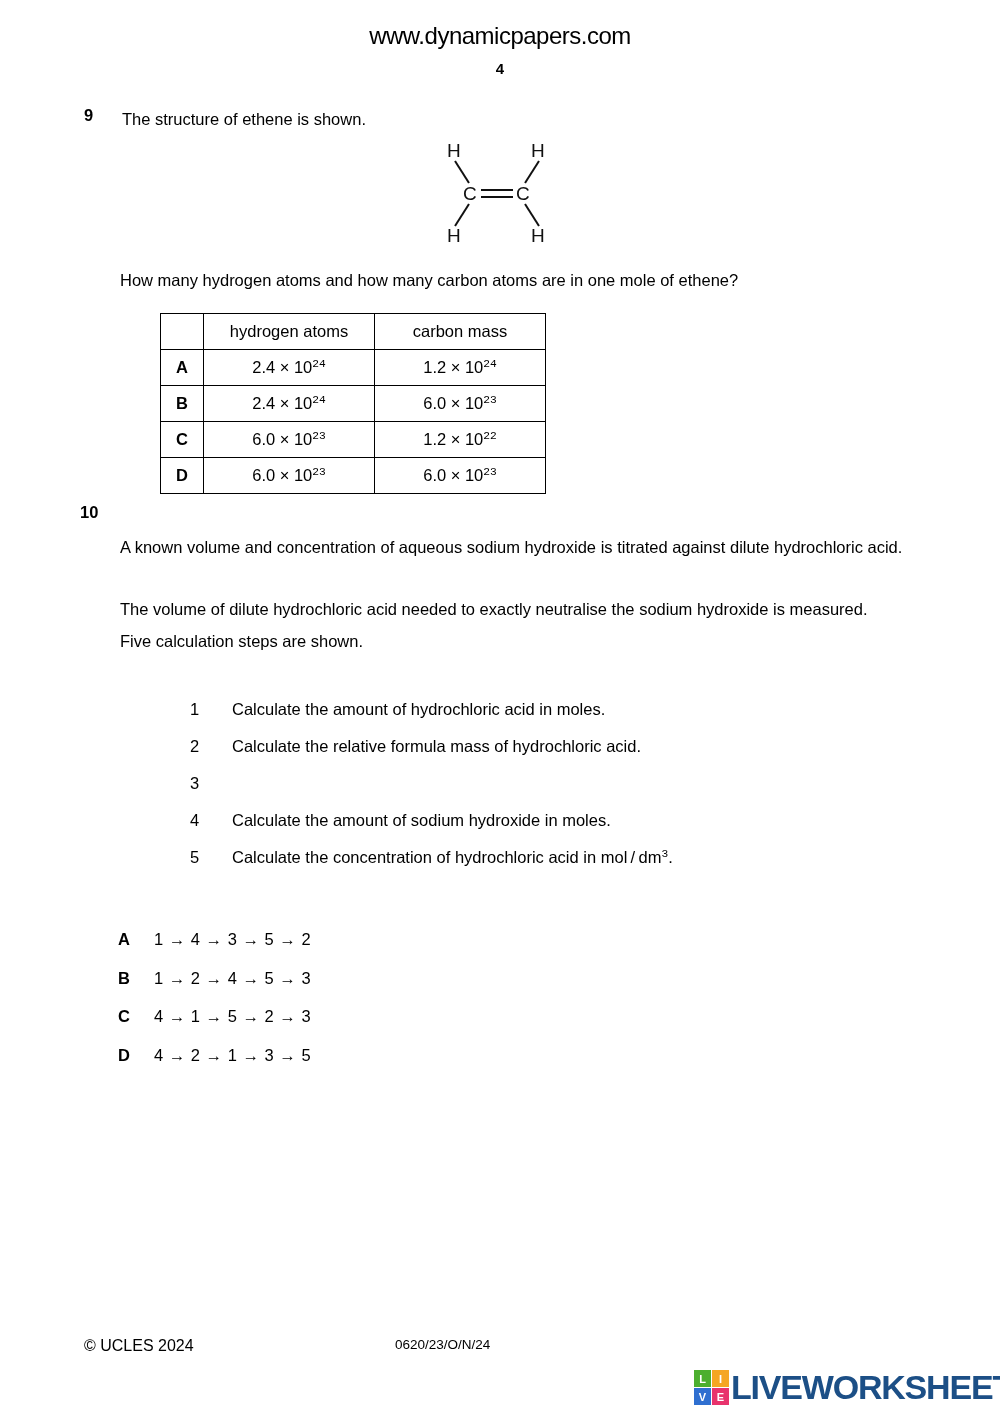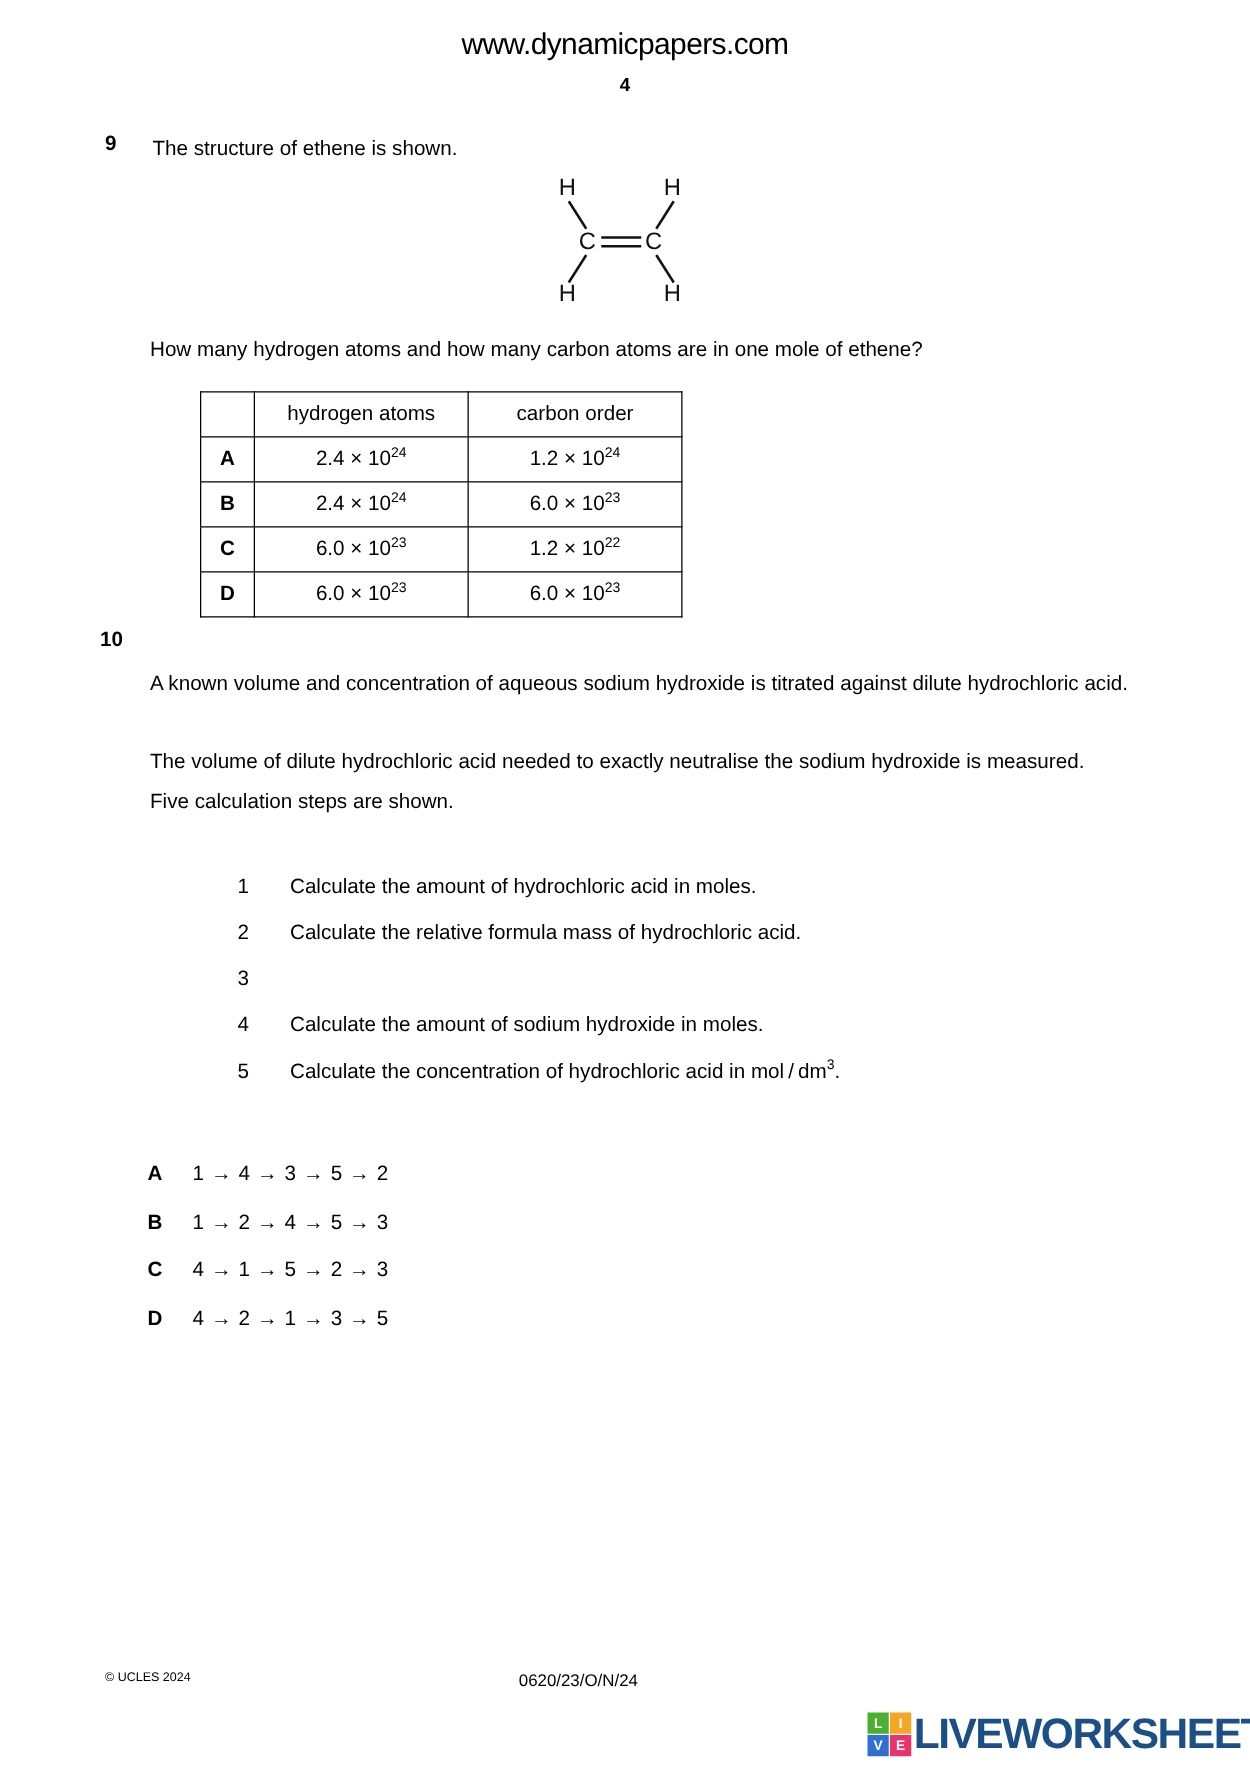--- a/index.html
+++ b/index.html
@@ -56,21 +56,21 @@
     position: absolute;
     font-size: 16.5px;
     line-height: 26px;
     text-align: justify;
   }
   .plain {
     position: absolute;
     font-size: 16.5px;
     line-height: 26px;
   }
-  sup { font-size: 0.68em; vertical-align: super; line-height: 0; }
+  sup { font-size: 0.68em; vertical-align: super; line-height: 0; font-family: Liberation Mono, monospace; }
 
   
   .molecule {
     position: absolute;
     left: 432px;
     top: 136px;
     width: 130px;
     height: 114px;
   }
   .molecule .atom {
@@ -137,28 +137,27 @@
     flex: 0 0 36px;
     font-weight: bold;
   }
   .ans-seq { white-space: nowrap; letter-spacing: 0.5px; }
 
   
   .footer-left {
     position: absolute;
     left: 84px;
     top: 1337px;
-    font-size: 10px;
+    font-size: 16px;
   }
   .footer-center {
     position: absolute;
     left: 395px;
     top: 1337px;
     font-size: 13.5px;
-    margin-left: 20px;
   }
 
   
   .lw-logo {
     position: absolute;
     left: 694px;
     top: 1368px;
     display: flex;
     align-items: center;
   }
@@ -221,21 +220,21 @@
     <span class="atom" style="left:99px; top:90px;">H</span>
   </div>
 
   <div class="qbody" style="left:120px; top:267px; width:790px;">How many hydrogen atoms and how many carbon atoms are in one mole of ethene?</div>
 
   <table class="opt-table">
     <thead>
       <tr>
         <th class="col-letter blank-head"></th>
         <th class="col-data">hydrogen atoms</th>
-        <th class="col-data">carbon order</th>
+        <th class="col-data">carbon mass</th>
       </tr>
     </thead>
     <tbody>
       <tr>
         <td class="col-letter">A</td>
         <td class="col-data"><span>2.4 × 10</span><sup>24</sup></td>
         <td class="col-data"><span>1.2 × 10</span><sup>24</sup></td>
       </tr>
       <tr>
         <td class="col-letter">B</td>

